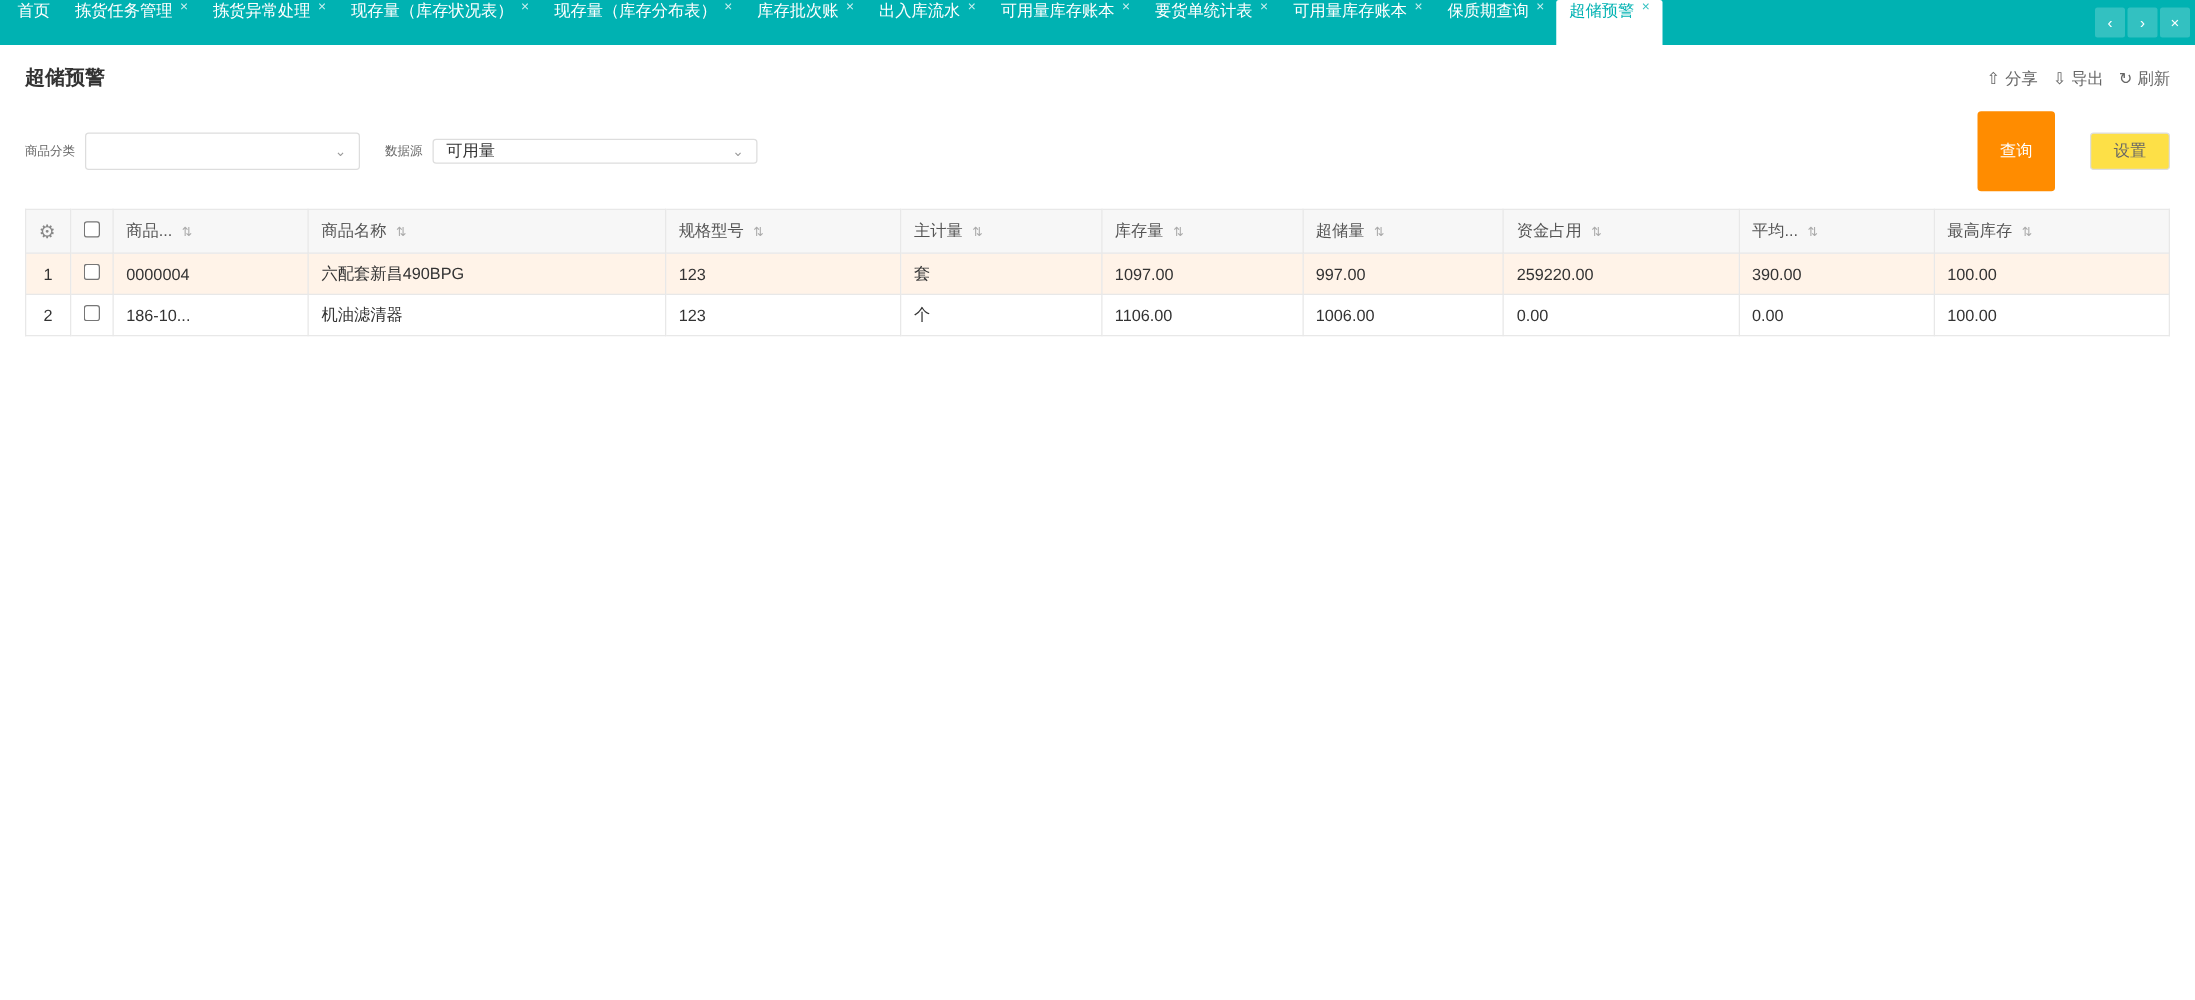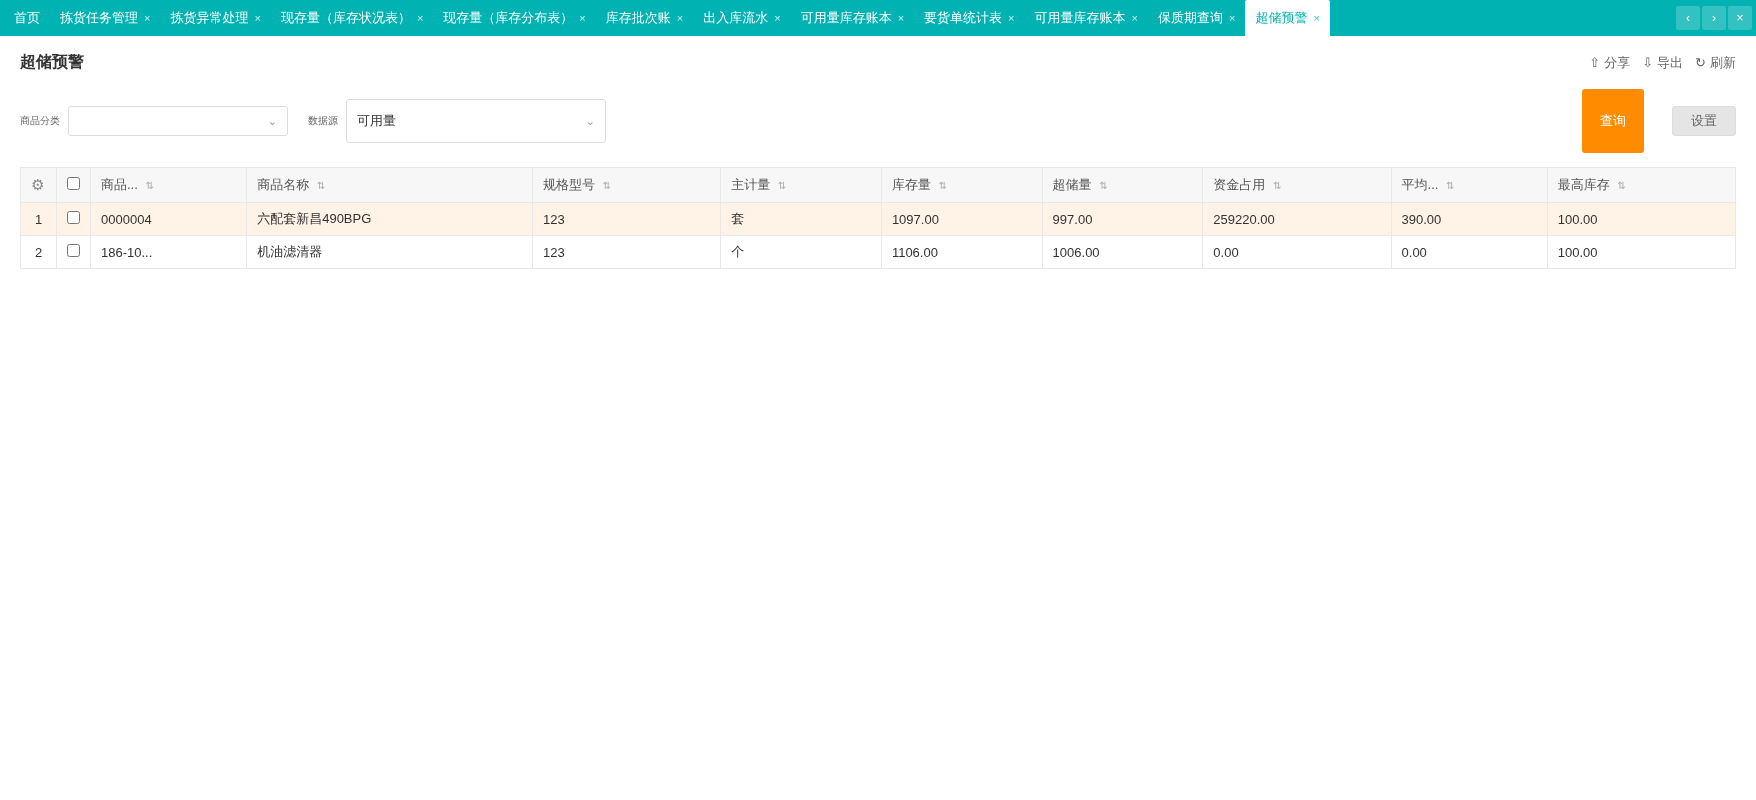--- a/index.html
+++ b/index.html
@@ -9,21 +9,21 @@
     .nav-bar {
       display: flex;
       align-items: center;
       background: #00b2b2;
       height: 36px;
       padding: 0 4px;
       overflow: hidden;
     }
     .nav-item {
       display: flex;
-      align-items: center;
+      align-items: flex-start;
       color: #fff;
       padding: 0 10px;
       height: 36px;
       white-space: nowrap;
       cursor: pointer;
       font-size: 13px;
       flex-shrink: 0;
     }
     .nav-item.active {
       background: #fff;
@@ -125,38 +125,38 @@
 
     .filter-select-inline {
       display: flex;
       align-items: center;
       border: 1px solid #ddd;
       border-radius: 3px;
       padding: 4px 10px;
       min-width: 260px;
       background: #fff;
       cursor: pointer;
-      height: 44px;
+      height: 20px;
       justify-content: space-between;
     }
     .filter-select-inline .select-text { color: #333; font-size: 13px; }
     .filter-select-inline .chevron { color: #999; font-size: 11px; }
 
     .btn-query {
       background: #ff8c00;
       color: #fff;
       border: none;
       border-radius: 3px;
       padding: 23px 18px;
       cursor: pointer;
       font-size: 13px;
       margin-left: auto;
     }
     .btn-settings {
-      background: #e5e5e5;
+      background: #fde047;
       color: #666;
       border: 1px solid #ddd;
       border-radius: 3px;
       padding: 5px 18px;
       cursor: pointer;
       font-size: 13px;
       margin-left: 8px;
     }
 
     

